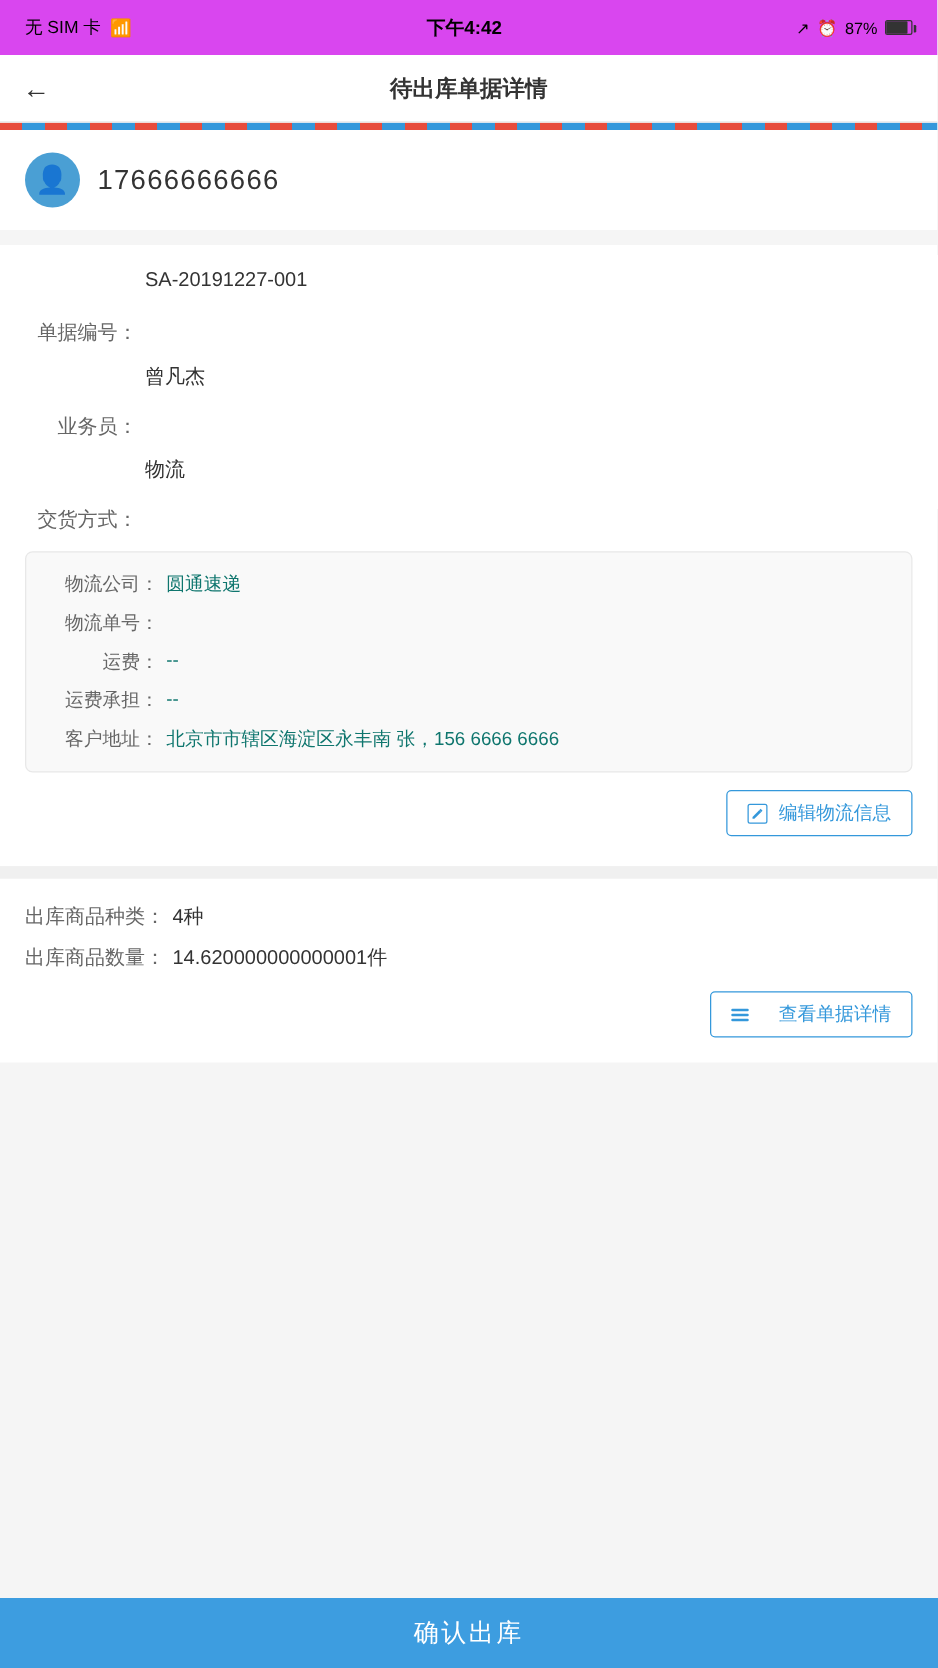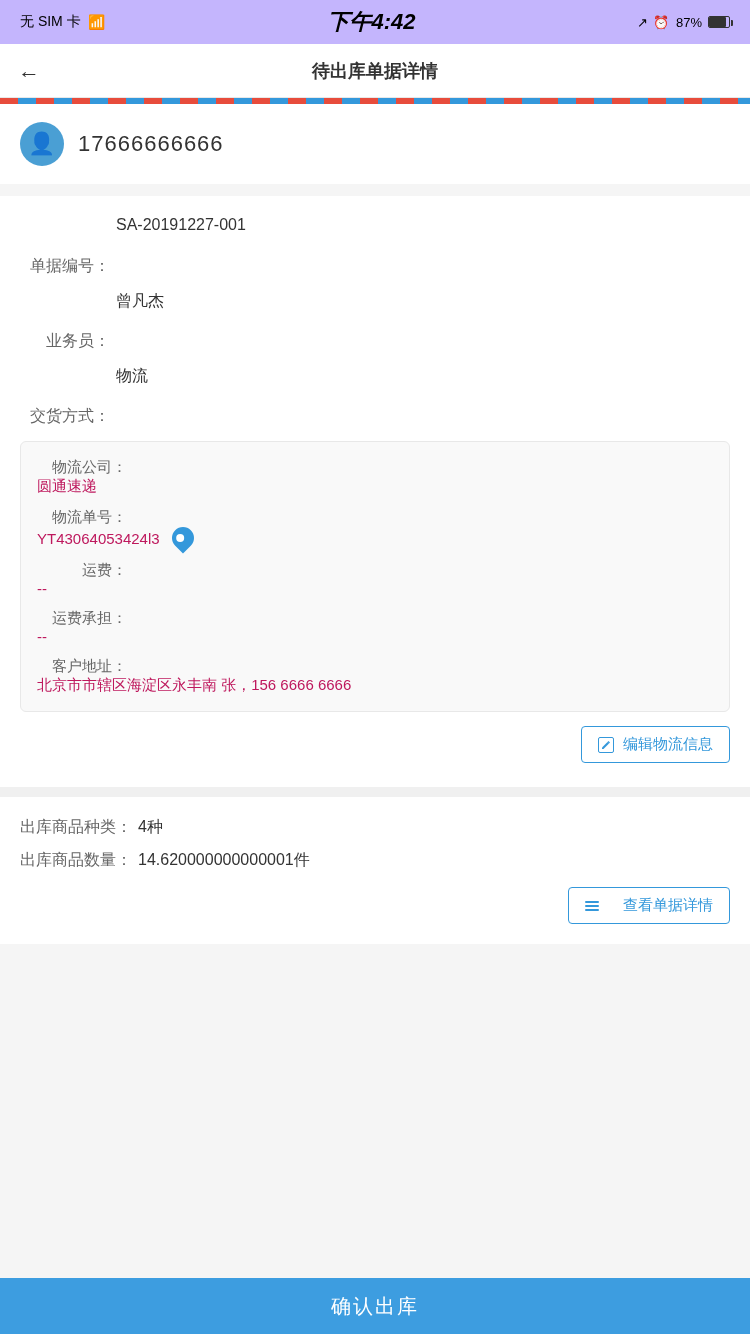--- a/index.html
+++ b/index.html
@@ -8,32 +8,32 @@
       font-family: -apple-system, "PingFang SC", "Helvetica Neue", sans-serif;
       background: #f5f5f5;
       width: 750px;
       min-height: 1334px;
       position: relative;
       overflow-x: hidden;
     }
 
     
     .status-bar {
-      background: #c4b5fd;
+      background: #d946ef;
       height: 44px;
       display: flex;
       align-items: center;
       justify-content: space-between;
       padding: 0 20px;
       font-size: 15px;
       font-weight: 500;
       text-align: right;
     }
     .status-left { display: flex; align-items: center; gap: 8px; font-size: 14px; }
-    .status-center { font-size: 22px; font-weight: 600; font-style: italic; }
+    .status-center { font-size: 15px; font-weight: 600; }
     .status-right { display: flex; align-items: center; gap: 6px; font-size: 13px; }
     .wifi-icon { font-size: 14px; }
     .battery-box {
       display: inline-flex; align-items: center; gap: 2px;
     }
     .battery-fill {
       width: 22px; height: 12px; border: 1.5px solid #333; border-radius: 2px;
       position: relative; display: inline-block;
     }
     .battery-fill::after {
@@ -123,31 +123,30 @@
       border-radius: 6px;
       margin: 14px 0 0 0;
       padding: 16px 16px;
     }
     .logistics-row {
       display: flex;
       align-items: flex-start;
       margin-bottom: 12px;
       font-size: 15px;
       color: #333;
-      flex-direction: column;
     }
     .logistics-row:last-child { margin-bottom: 0; }
     .logistics-label {
       color: #666;
       min-width: 90px;
       text-align: right;
       margin-right: 6px;
       flex-shrink: 0;
     }
-    .logistics-value { color: #be185d; flex: 1; display: flex; align-items: center; gap: 8px; }
+    .logistics-value { color: #0f766e; flex: 1; display: flex; align-items: center; gap: 8px; }
     .location-icon {
       display: inline-block;
       width: 22px; height: 22px;
       background: #3498db;
       border-radius: 50% 50% 50% 0;
       transform: rotate(-45deg);
       margin-left: 4px;
       flex-shrink: 0;
       position: relative;
     }
@@ -312,24 +311,20 @@
       <span class="info-value">物流</span>
     </div>
 
     <div class="logistics-card">
       <div class="logistics-row">
         <span class="logistics-label">物流公司：</span>
         <span class="logistics-value">圆通速递</span>
       </div>
       <div class="logistics-row">
         <span class="logistics-label">物流单号：</span>
-        <span class="logistics-value">
-          <span>YT43064053424l3</span>
-          <span class="location-icon"></span>
-        </span>
       </div>
       <div class="logistics-row">
         <span class="logistics-label">运费：</span>
         <span class="logistics-value">--</span>
       </div>
       <div class="logistics-row">
         <span class="logistics-label">运费承担：</span>
         <span class="logistics-value">--</span>
       </div>
       <div class="logistics-row">

